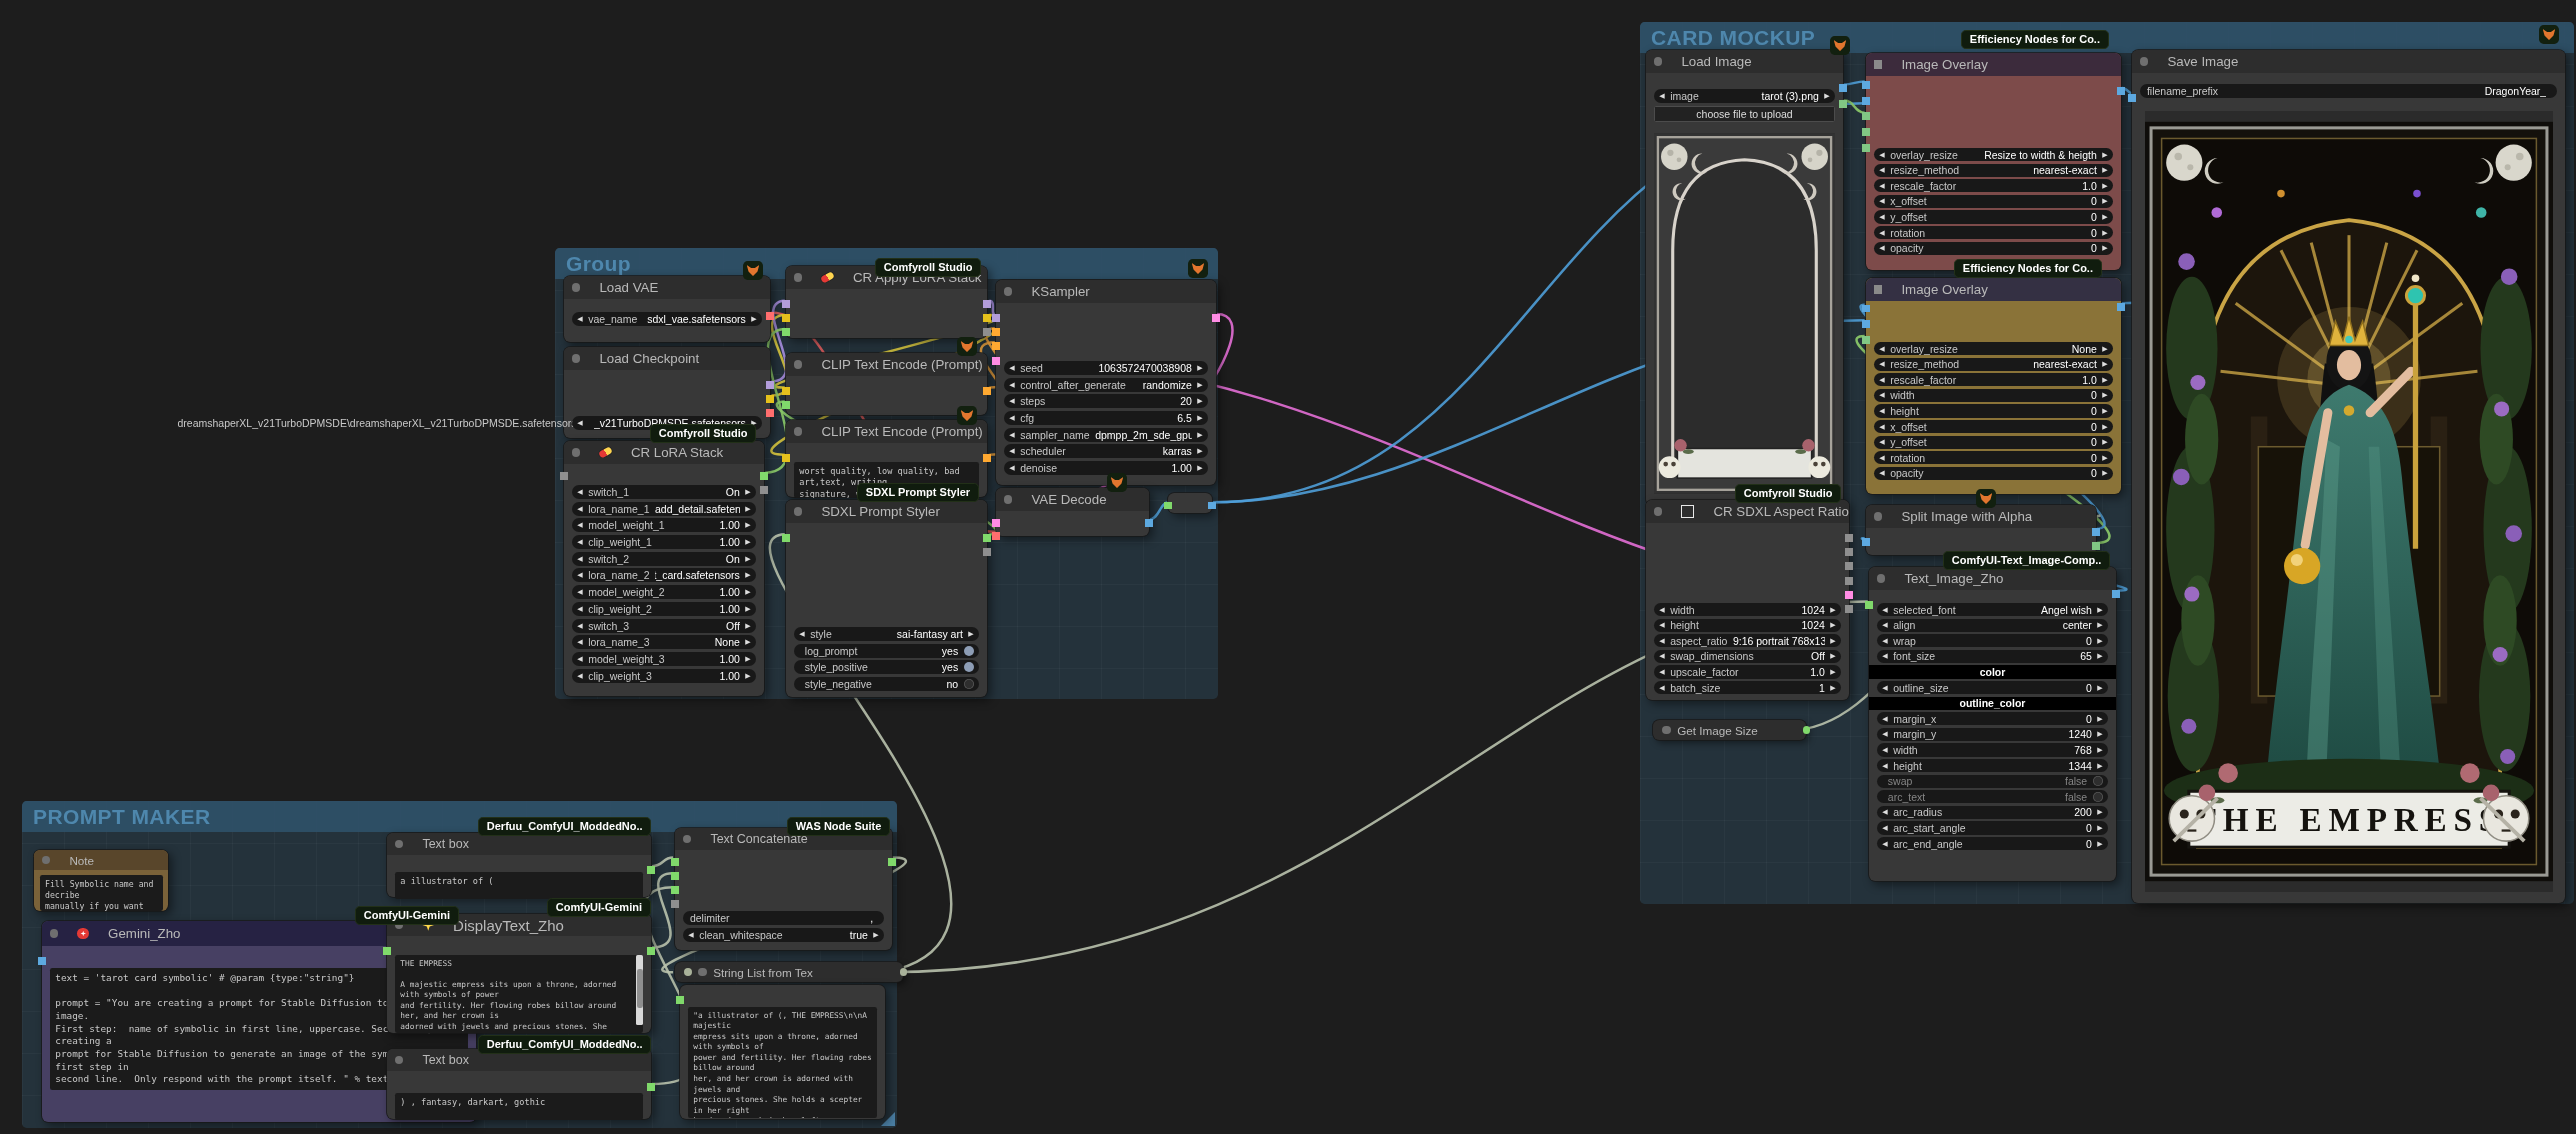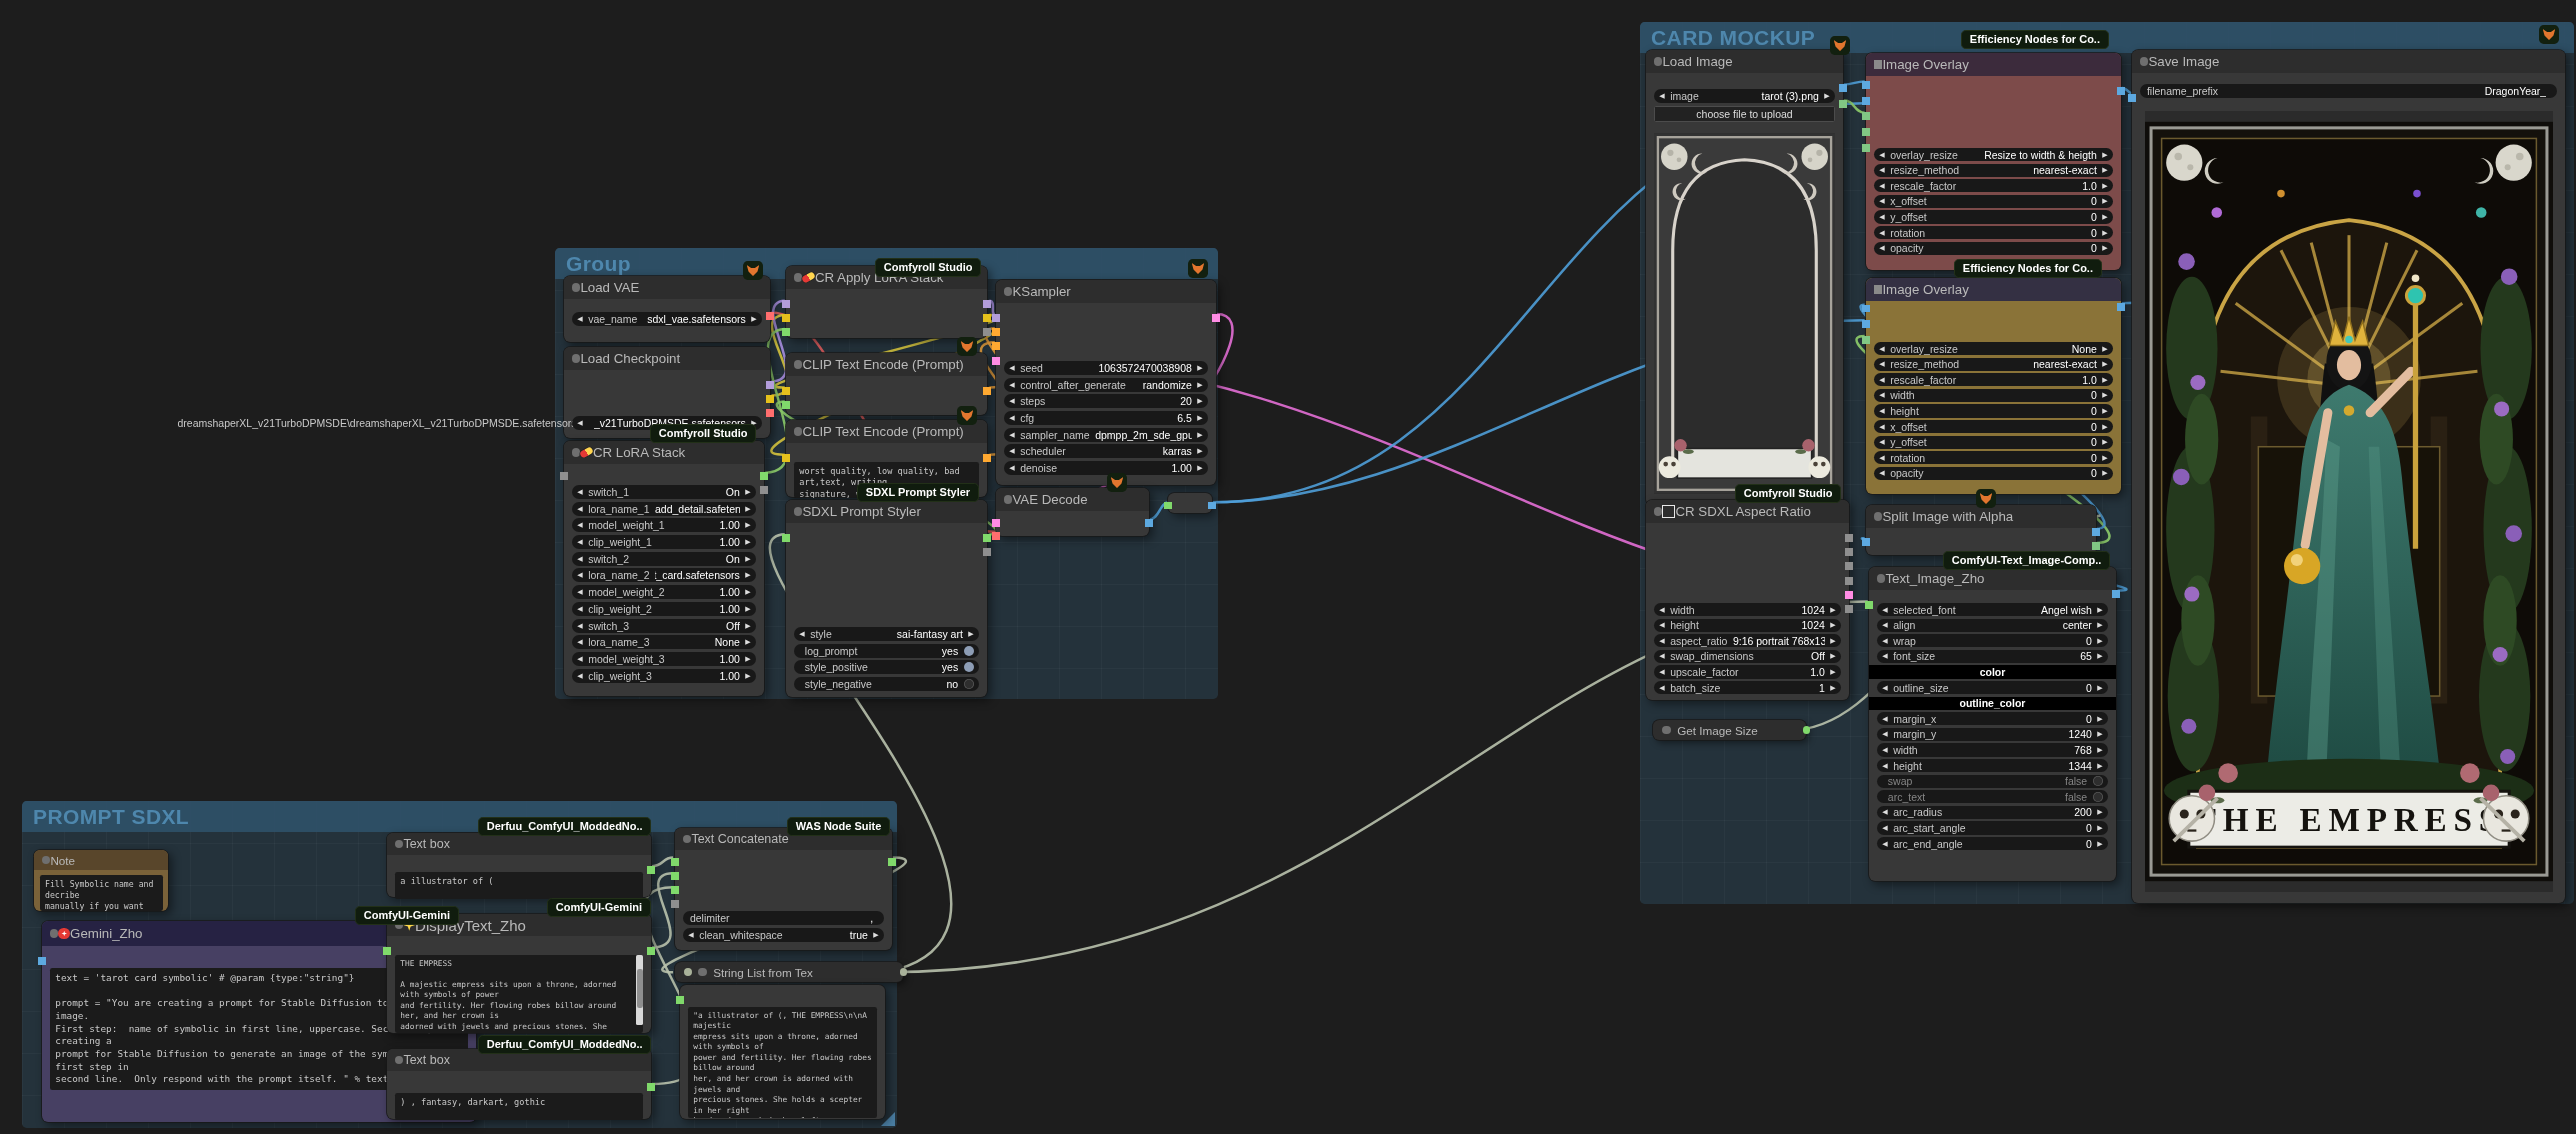--- a/index.html
+++ b/index.html
@@ -11,21 +11,21 @@
                           linear-gradient(90deg,rgba(255,255,255,.03) 0.8px,transparent 0.8px);
          background-size:42px 42px;z-index:1;}
   .gheader{position:absolute;left:0;right:0;top:0;height:31px;background:rgba(47,80,104,0.92);
            border-radius:4.7px 4.7px 0 0;display:flex;align-items:center;padding-left:11px;}
   .gtitle{font-size:21px;color:#4e87ad;font-weight:600;letter-spacing:0.4px;}
   .g-resize::after{content:"";position:absolute;right:1.6px;bottom:1.6px;width:0;height:0;
            border-left:14px solid transparent;border-bottom:14px solid #4a7ea3;}
   
   .node{position:absolute;background:#383838;border-radius:6.2px;z-index:3;
         box-shadow:0 0 0 0.8px #181818,3.9px 3.9px 9.4px rgba(0,0,0,.45);}
-  .ntitle{height:23.4px;display:flex;align-items:center;gap:0;padding:0 7.8px;
+  .ntitle{height:23.4px;display:flex;align-items:center;gap:19px;padding:0 7.8px;
           background:#2d2d2d;border-radius:6.2px 6.2px 0 0;color:#b9b9b9;font-size:13.3px;white-space:nowrap;overflow:hidden;}
   .ndot{width:8.6px;height:8.6px;border-radius:50%;background:#6f6f6f;flex:0 0 auto;}
   .nsq{width:8.6px;height:8.6px;background:#8a8a8a;flex:0 0 auto;}
   .n-maroon{background:#7d4b4a;} .n-maroon .ntitle{background:#3c2b3c;}
   .n-olive{background:#8a7338;}  .n-olive  .ntitle{background:#343043;}
   .n-purple{background:#474063;margin-left:12px;} .n-purple .ntitle{background:#262243;}
   .n-note{background:#7a6239;}   .n-note   .ntitle{background:#59462b;border-radius:6.2px 6.2px 0 0;}
   
   .widgets{position:absolute;left:0;right:0;}
   .widget{height:14px;border-radius:7px;background:#181818;display:flex;align-items:center;
@@ -82,21 +82,21 @@
 </head>
 <body>
 
 <div class="group" style="left:555px;top:248px;width:663px;height:451px">
   <div class="gheader">
     <span class="gtitle">Group</span>
   </div>
 </div>
 <div class="group g-resize" style="left:22px;top:801px;width:875px;height:327px">
   <div class="gheader">
-    <span class="gtitle">PROMPT SDXL</span>
+    <span class="gtitle">PROMPT MAKER</span>
   </div>
 </div>
 <div class="group" style="left:1640px;top:22px;width:934px;height:882px">
   <div class="gheader">
     <span class="gtitle">CARD MOCKUP</span>
   </div>
 </div>
 
 <svg id="links" width="2576" height="1135" viewBox="0 0 3299 1453">
     <path d="M 2368 756 C 2050 756 1720 456 1280 456" stroke="#e46fd6" fill="none" stroke-width="3.2" opacity="0.9"></path>

